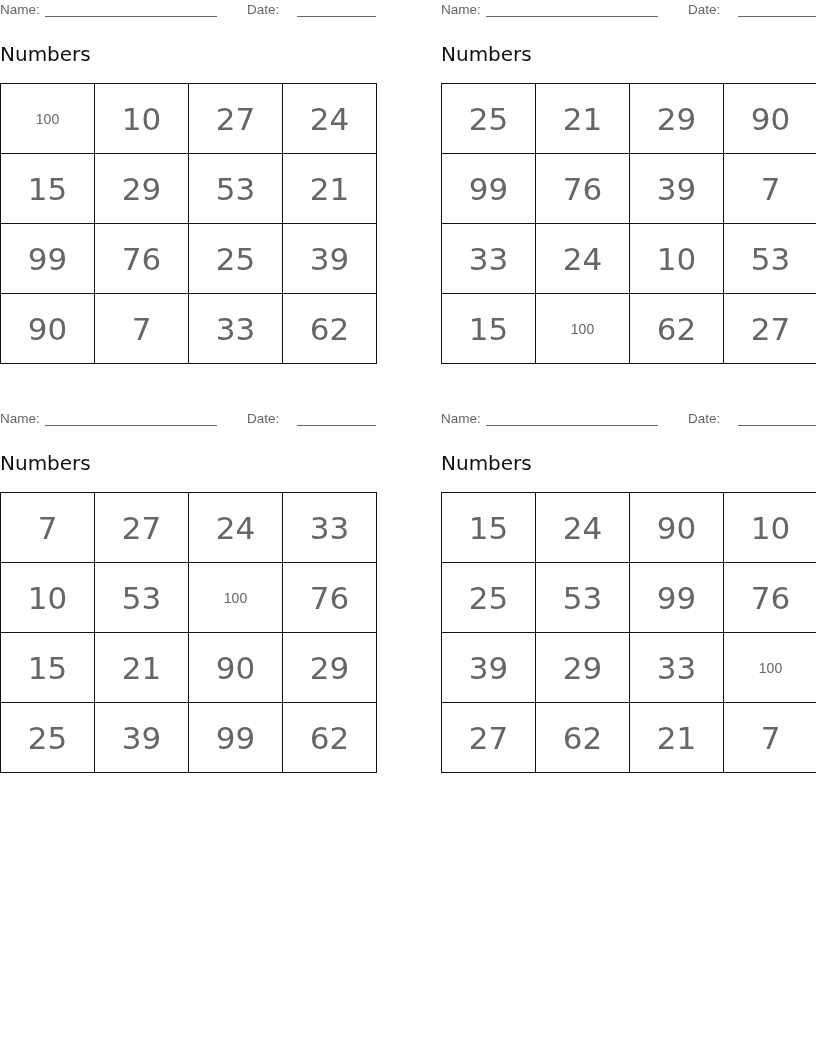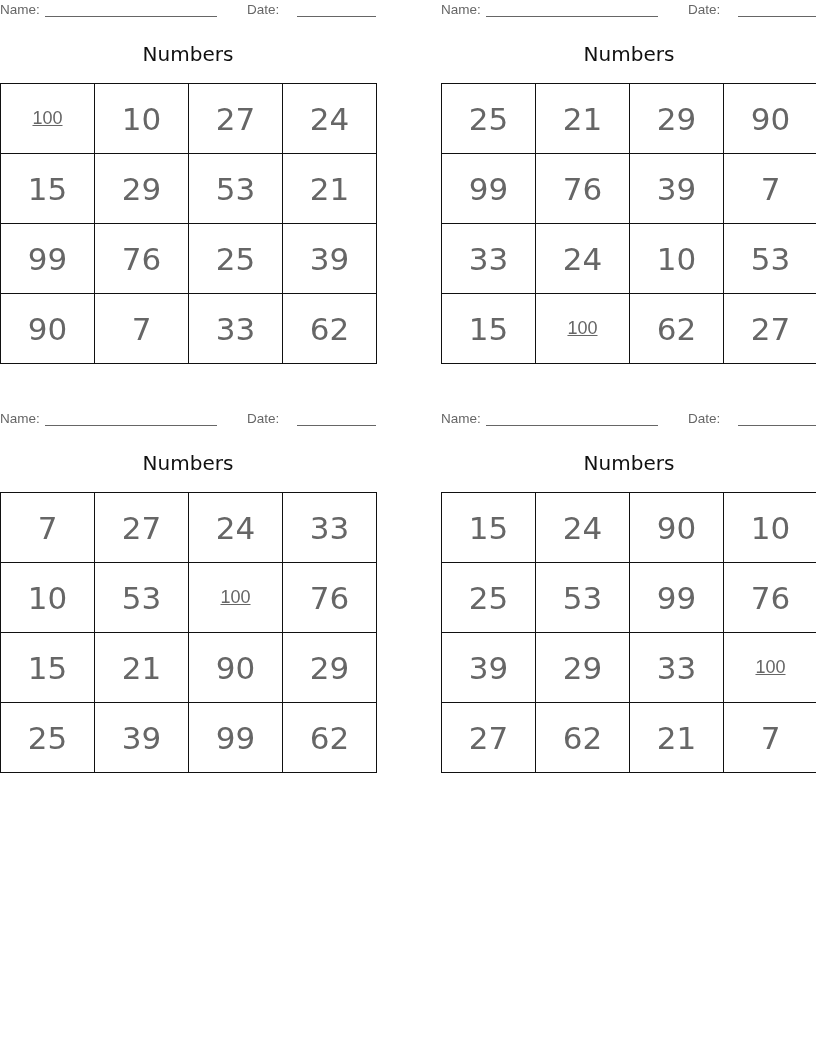--- a/index.html
+++ b/index.html
@@ -43,21 +43,20 @@
       left: 297px;
       top: 14px;
       width: 79px;
       border-bottom: 1px solid #666666;
     }
     .title {
       position: absolute;
       top: 42px;
       left: 0;
       width: 376px;
-      text-align: center;
       font-family: "DejaVu Sans", sans-serif;
       font-size: 20px;
       color: #111111;
     }
     .grid {
       position: absolute;
       top: 83px;
       left: 0;
       width: 374px;
       height: 279px;
@@ -70,22 +69,21 @@
       height: 69px;
       padding: 0;
       text-align: center;
       vertical-align: middle;
       font-family: "DejaVu Sans", sans-serif;
       font-size: 31px;
       color: #666666;
     }
     .grid td.small {
       font-family: "Liberation Sans", sans-serif;
-      font-size: 18px;
-      text-decoration: underline;
+      font-size: 14px;
     }
   </style>
 </head>
 <body>
 
 <div id="cards-root">
     <div class="card" style="left: 0px; top: 0px;">
     <div class="header">
       <span class="name-label">Name:</span>
       <span class="name-line"></span>

